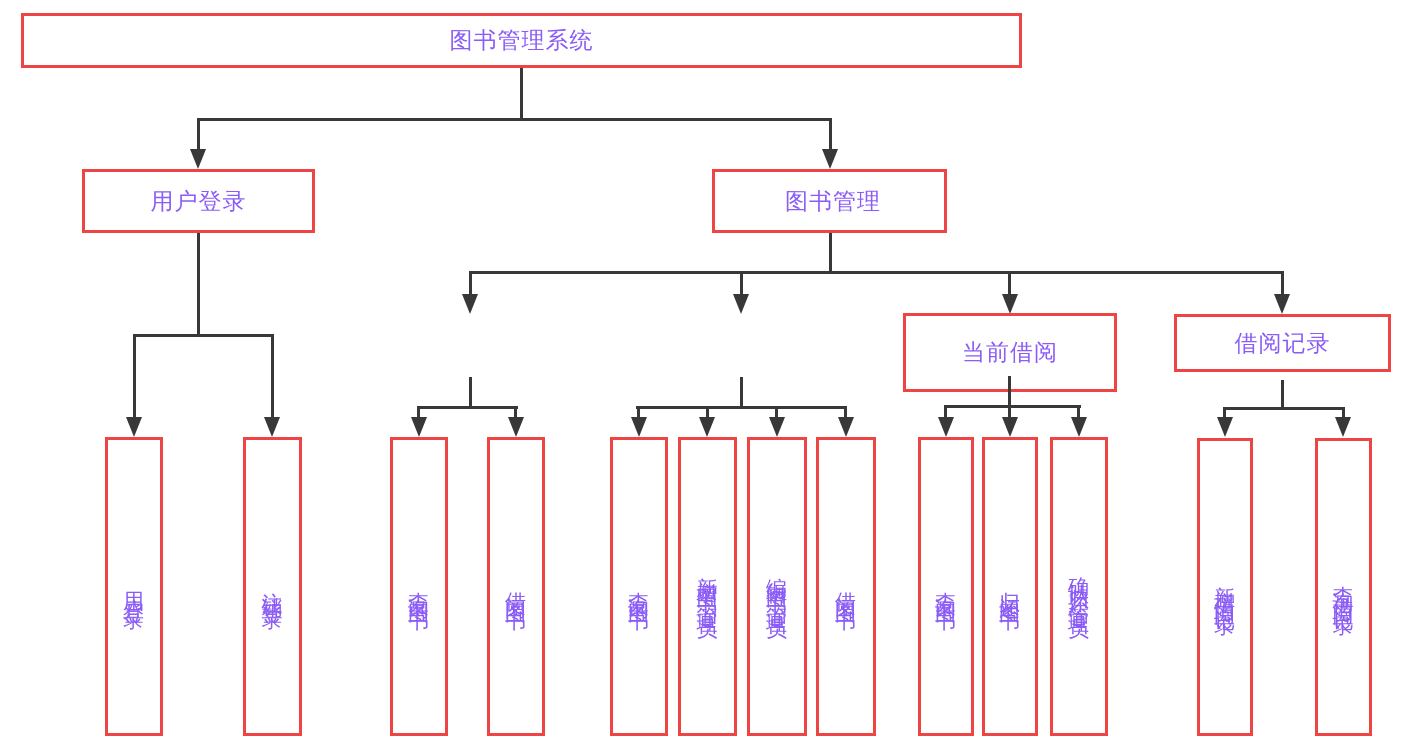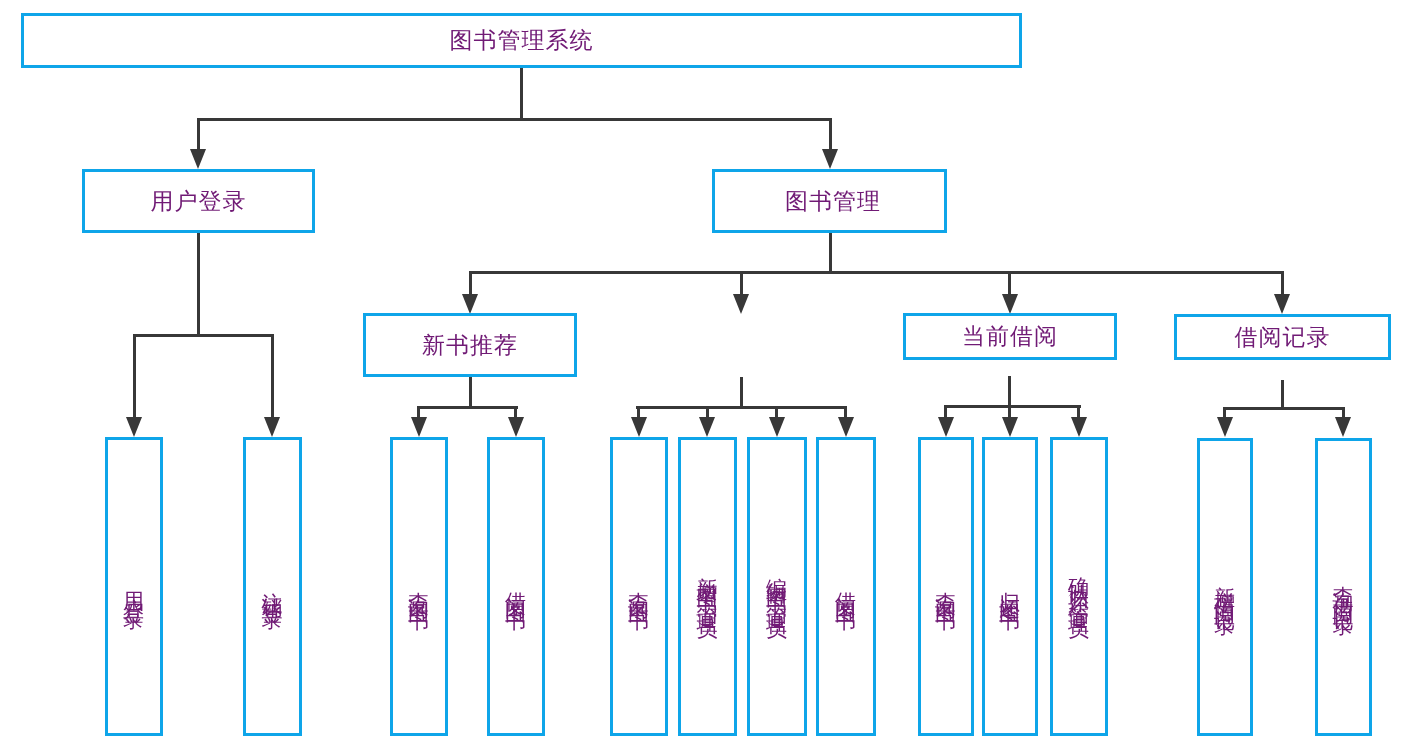--- a/index.html
+++ b/index.html
@@ -7,26 +7,26 @@
     position: relative;
     width: 1405px;
     height: 747px;
     background: #ffffff;
     font-family: "Liberation Sans", "DejaVu Sans", sans-serif;
     overflow: hidden;
   }
   .box {
     position: absolute;
     box-sizing: border-box;
-    border: 3px solid #0ea5e9;
+    border: 3px solid #ef4444;
     background: #ffffff;
     display: flex;
     align-items: center;
     justify-content: center;
-    color: #701a75;
+    color: #8b5cf6;
   }
   .hbox { font-size: 23px; letter-spacing: 1px; white-space: nowrap; }
   .vbox {
     font-size: 21px;
     writing-mode: vertical-rl;
     text-orientation: mixed;
     letter-spacing: 6px;
     line-height: 1;
   }
   .line { position: absolute; background: #383838; }
@@ -75,23 +75,22 @@
   <div class="line" style="left:469px; top:271px; width:815px; height:3px;"></div>
   <div class="line" style="left:469px; top:274px; width:3px; height:20px;"></div>
   <div class="line" style="left:740px; top:274px; width:3px; height:20px;"></div>
   <div class="line" style="left:1008px; top:274px; width:3px; height:20px;"></div>
   <div class="line" style="left:1281px; top:274px; width:3px; height:20px;"></div>
   <div class="arrow" style="left:462px; top:294px;"></div>
   <div class="arrow" style="left:733px; top:294px;"></div>
   <div class="arrow" style="left:1002px; top:294px;"></div>
   <div class="arrow" style="left:1274px; top:294px;"></div>
 
-  <div class="box hbox" style="left:363px; top:313px; width:214px; height:64px;">新书推荐</div>
-  <div class="box hbox" style="left:903px; top:313px; width:214px; height:47px;">当前借阅</div>
-  <div class="box hbox" style="left:1174px; top:314px; width:217px; height:46px;">借阅记录</div>
+  <div class="box hbox" style="left:903px; top:313px; width:214px; height:79px;">当前借阅</div>
+  <div class="box hbox" style="left:1174px; top:314px; width:217px; height:58px;">借阅记录</div>
 
   <div class="line" style="left:469px; top:377px; width:3px; height:31px;"></div>
   <div class="line" style="left:417px; top:406px; width:101px; height:3px;"></div>
   <div class="line" style="left:417px; top:409px; width:3px; height:8px;"></div>
   <div class="line" style="left:514px; top:409px; width:3px; height:8px;"></div>
   <div class="arrow" style="left:411px; top:417px;"></div>
   <div class="arrow" style="left:508px; top:417px;"></div>
 
   <div class="line" style="left:740px; top:377px; width:3px; height:31px;"></div>
   <div class="line" style="left:636px; top:406px; width:211px; height:3px;"></div>

